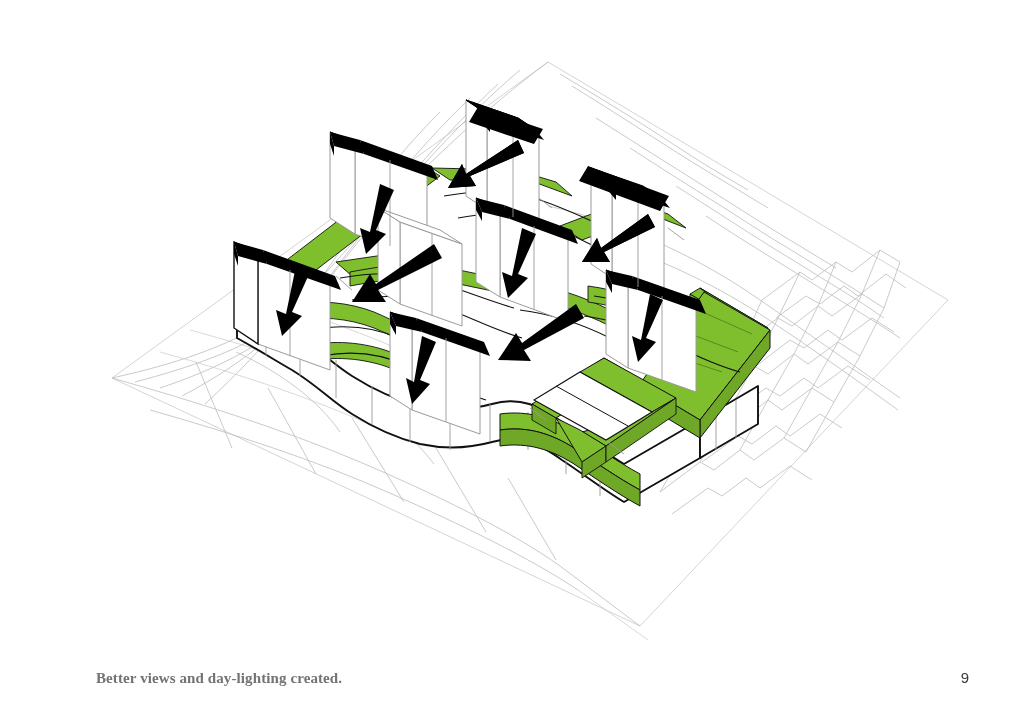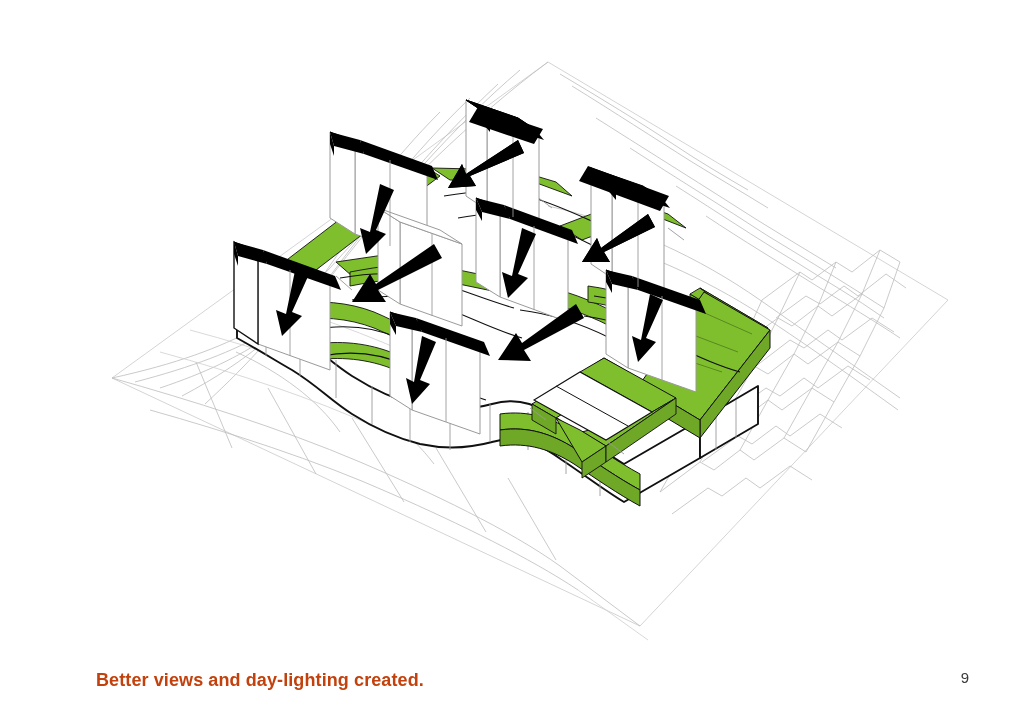--- a/index.html
+++ b/index.html
@@ -30,24 +30,24 @@
     position: absolute;
     left: 0;
     bottom: 0;
     width: 1024px;
     height: 72px;
   }
   #caption-text {
     position: absolute;
     left: 96px;
     top: 18px;
-    font-family: Liberation Sans, sans-serif;
-    font-size: 18px;
+    font-family: Liberation Serif, serif;
+    font-size: 15px;
     font-weight: bold;
-    color: #c2410c;
+    color: #737373;
     letter-spacing: 0.1px;
     white-space: nowrap;
   }
   #page-number {
     position: absolute;
     right: 55px;
     top: 17px;
     font-family: "Liberation Sans", sans-serif;
     font-size: 15px;
     font-weight: normal;

